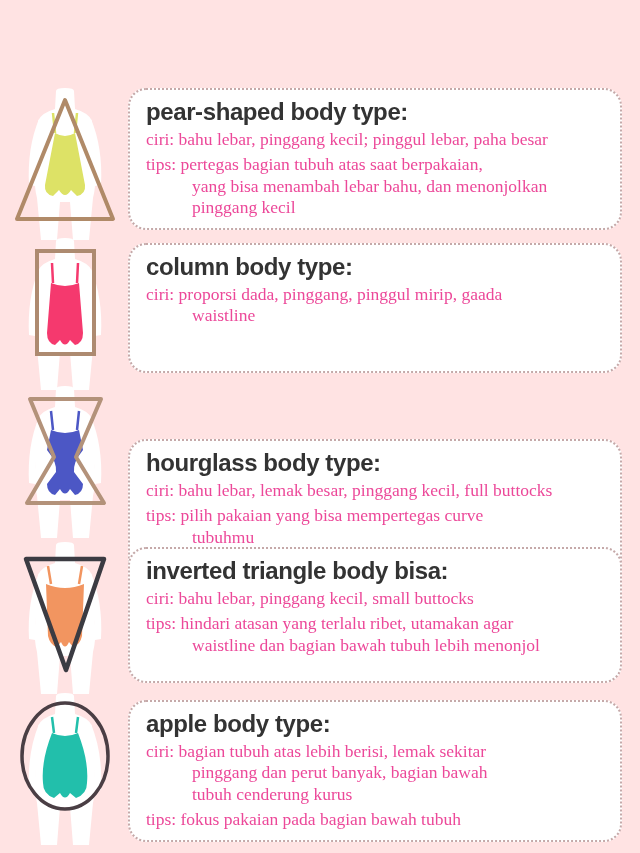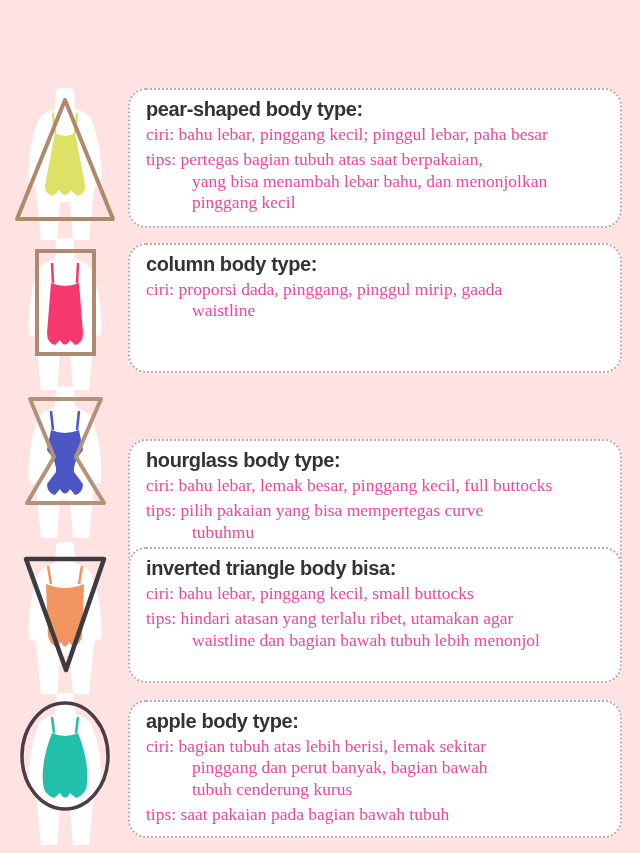--- a/index.html
+++ b/index.html
@@ -17,21 +17,21 @@
     background:#ffffff;
     border:2px dotted #c5a9a9;
     border-radius:18px;
     padding:7px 15px 6px 16px;
     box-sizing:border-box;
   }
   .card h2{
     margin:1px 0 3px 0;
     font-family:"Liberation Sans",sans-serif;
     font-weight:700;
-    font-size:20px;
+    font-size:24px;
     letter-spacing:-0.4px;
     color:#333333;
   }
   .card p{
     margin:0 0 4px 0;
     font-family:"Liberation Serif",serif;
     font-size:17.5px;
     line-height:1.22;
     color:#ec4899;
     padding-left:46px;
@@ -148,16 +148,16 @@
         <path d="M52,40 Q65,46 78,40 Q89,68 87,90 Q87,101 76,105 L70,100 Q65,109 60,100 L54,105 Q43,101 43,90 Q41,68 52,40 Z" fill="#22bfab"></path>
       </g>
       <ellipse cx="65" cy="63" rx="43" ry="53" fill="none" stroke-width="3.5" stroke="#4a3e44"></ellipse>
     </svg>
   </div>
   <div class="card card-5">
     <h2>apple body type:</h2>
     <p>ciri: bagian tubuh atas lebih berisi, lemak sekitar
 pinggang dan perut banyak, bagian bawah
 tubuh cenderung kurus</p>
-    <p>tips: saat pakaian pada bagian bawah tubuh</p>
+    <p>tips: fokus pakaian pada bagian bawah tubuh</p>
   </div>
 
 </div>
 
 </body></html>

